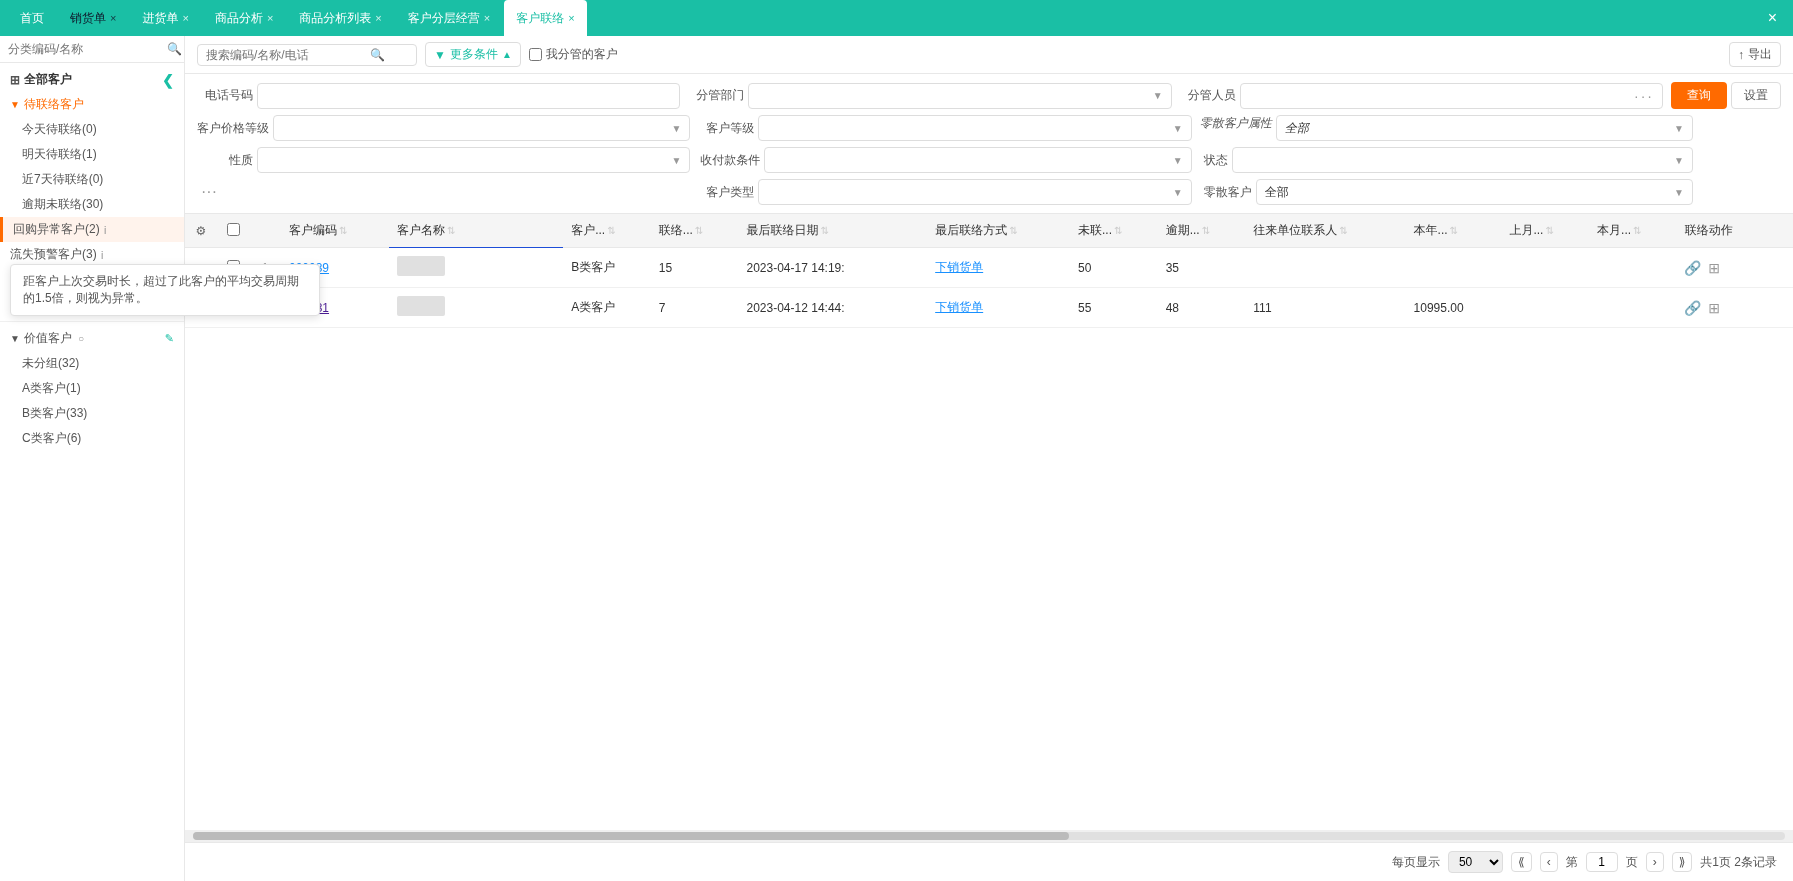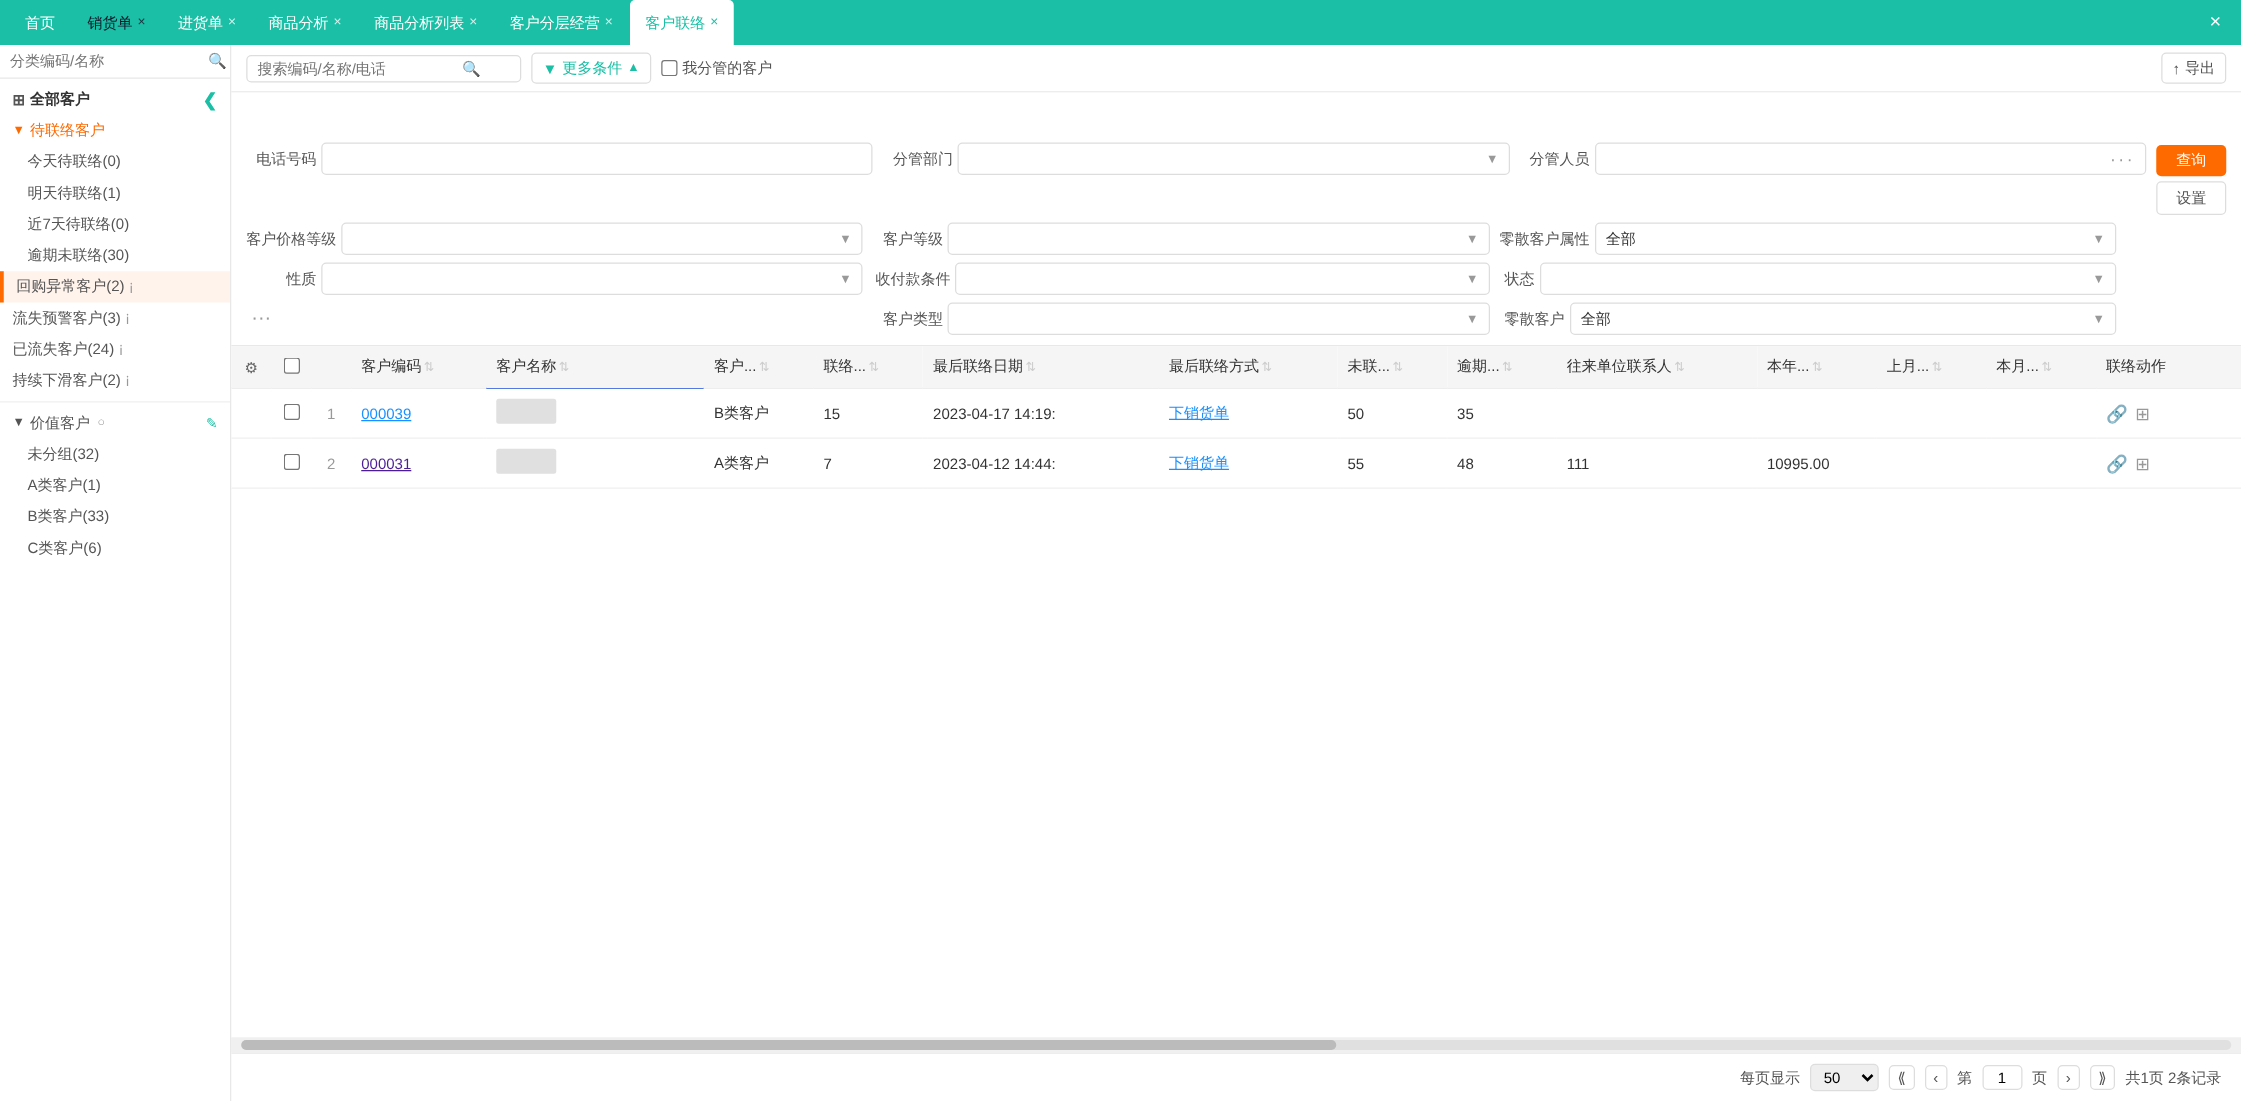--- a/index.html
+++ b/index.html
@@ -111,20 +111,23 @@
       <span>A类客户(1)</span>
     </div>
     <div style="padding:4px 10px 4px 22px; color:#555; cursor:pointer;">
       <span>B类客户(33)</span>
     </div>
     <div style="padding:4px 10px 4px 22px; color:#555; cursor:pointer;">
       <span>C类客户(6)</span>
     </div>
   </div>
 
+  <div style="position:absolute; top:228px; left:10px; background:#fff; border:1px solid #e0e0e0; border-radius:4px; padding:8px 12px; max-width:320px; color:#555; font-size:12px; z-index:100; box-shadow:0 2px 8px rgba(0,0,0,0.12); width:310px;">
+    <span>距客户上次交易时长，超过了此客户的平均交易周期的1.5倍，则视为异常。</span>
+  </div>
 
   <div style="flex:1; display:flex; flex-direction:column; overflow:hidden; background:#f0f2f5;">
 
     <div style="background:#fff; padding:6px 12px; display:flex; align-items:center; gap:8px; border-bottom:1px solid #e8e8e8;">
       <div style="display:flex; align-items:center; border:1px solid #ddd; border-radius:4px; padding:3px 8px; gap:4px; width:220px;">
         <input style="border: none; outline: none; font-size: 12px; width: 160px;" placeholder="搜索编码/名称/电话">
         <span style="color:#1abfa5; cursor:pointer;">🔍</span>
       </div>
       <div style="display:flex; align-items:center; gap:4px; color:#1abfa5; cursor:pointer; padding:3px 8px; border:1px solid #ddd; border-radius:4px;">
         <span style="font-size:12px;">▼</span>
@@ -164,21 +167,21 @@
         </div>
         <div style="display:flex; align-items:center; flex:1; gap:4px;">
           <label style="color:#555; white-space:nowrap; min-width:56px; text-align:right;">
             <span>分管人员</span>
           </label>
           <div style="flex:1; border:1px solid #ddd; border-radius:4px; padding:3px 8px; height:26px; color:#333; display:flex; align-items:center; justify-content:space-between; cursor:pointer; background:#fff;">
             <span></span>
             <span style="color:#999; font-size:14px; letter-spacing:2px;">···</span>
           </div>
         </div>
-        <div style="display:flex; flex-direction:column; gap:4px;margin-top:34px;">
+        <div style="display:flex; flex-direction:row; gap:4px;">
           <button style="background:#ff6a00; color:#fff; border:none; border-radius:4px; padding:4px 16px; cursor:pointer; font-size:12px;">
             <span>查询</span>
           </button>
           <button style="background:#fff; color:#555; border:1px solid #ddd; border-radius:4px; padding:4px 12px; cursor:pointer; font-size:12px;">
             <span>设置</span>
           </button>
         </div>
       </div>
 
       <div style="display:flex; align-items:center; gap:8px; margin-bottom:6px;">
@@ -193,21 +196,21 @@
         </div>
         <div style="display:flex; align-items:center; flex:1; gap:4px;">
           <label style="color:#555; white-space:nowrap; min-width:56px; text-align:right;">
             <span>客户等级</span>
           </label>
           <div style="flex:1; border:1px solid #ddd; border-radius:4px; padding:3px 8px; height:26px; color:#333; display:flex; align-items:center; justify-content:space-between; cursor:pointer; background:#fff;">
             <span></span>
             <span style="color:#999; font-size:10px;">▼</span>
           </div>
         </div>
-        <div style="display:flex; align-items:center; flex:1; gap:4px;">
+        <div style="display:flex; align-items:flex-start; flex:1; gap:4px;font-style:italic;">
           <label style="color:#555; white-space:nowrap; min-width:70px; text-align:right;">零散客户属性</label>
           <div style="flex:1; border:1px solid #ddd; border-radius:4px; padding:3px 8px; height:26px; color:#333; display:flex; align-items:center; justify-content:space-between; cursor:pointer; background:#fff;">
             <span>全部</span>
             <span style="color:#999; font-size:10px;">▼</span>
           </div>
         </div>
         <div style="width:80px;"></div>
       </div>
 
       <div style="display:flex; align-items:center; gap:8px; margin-bottom:6px;">

